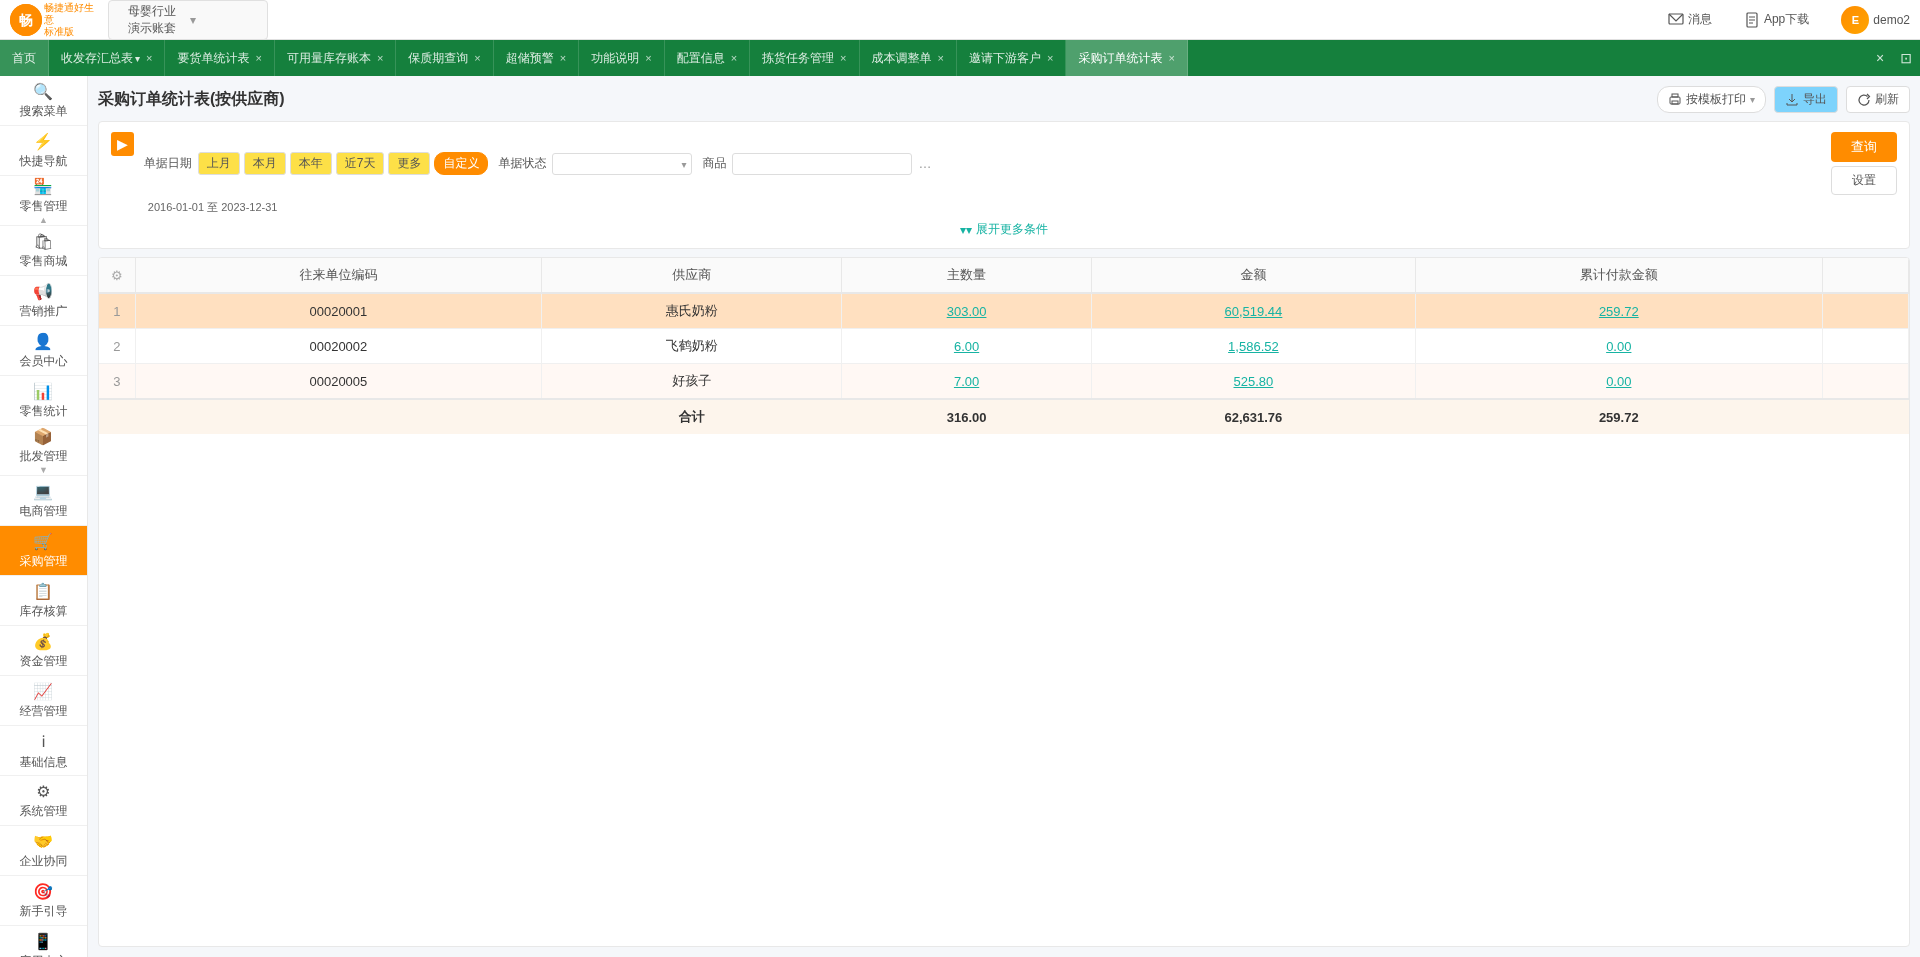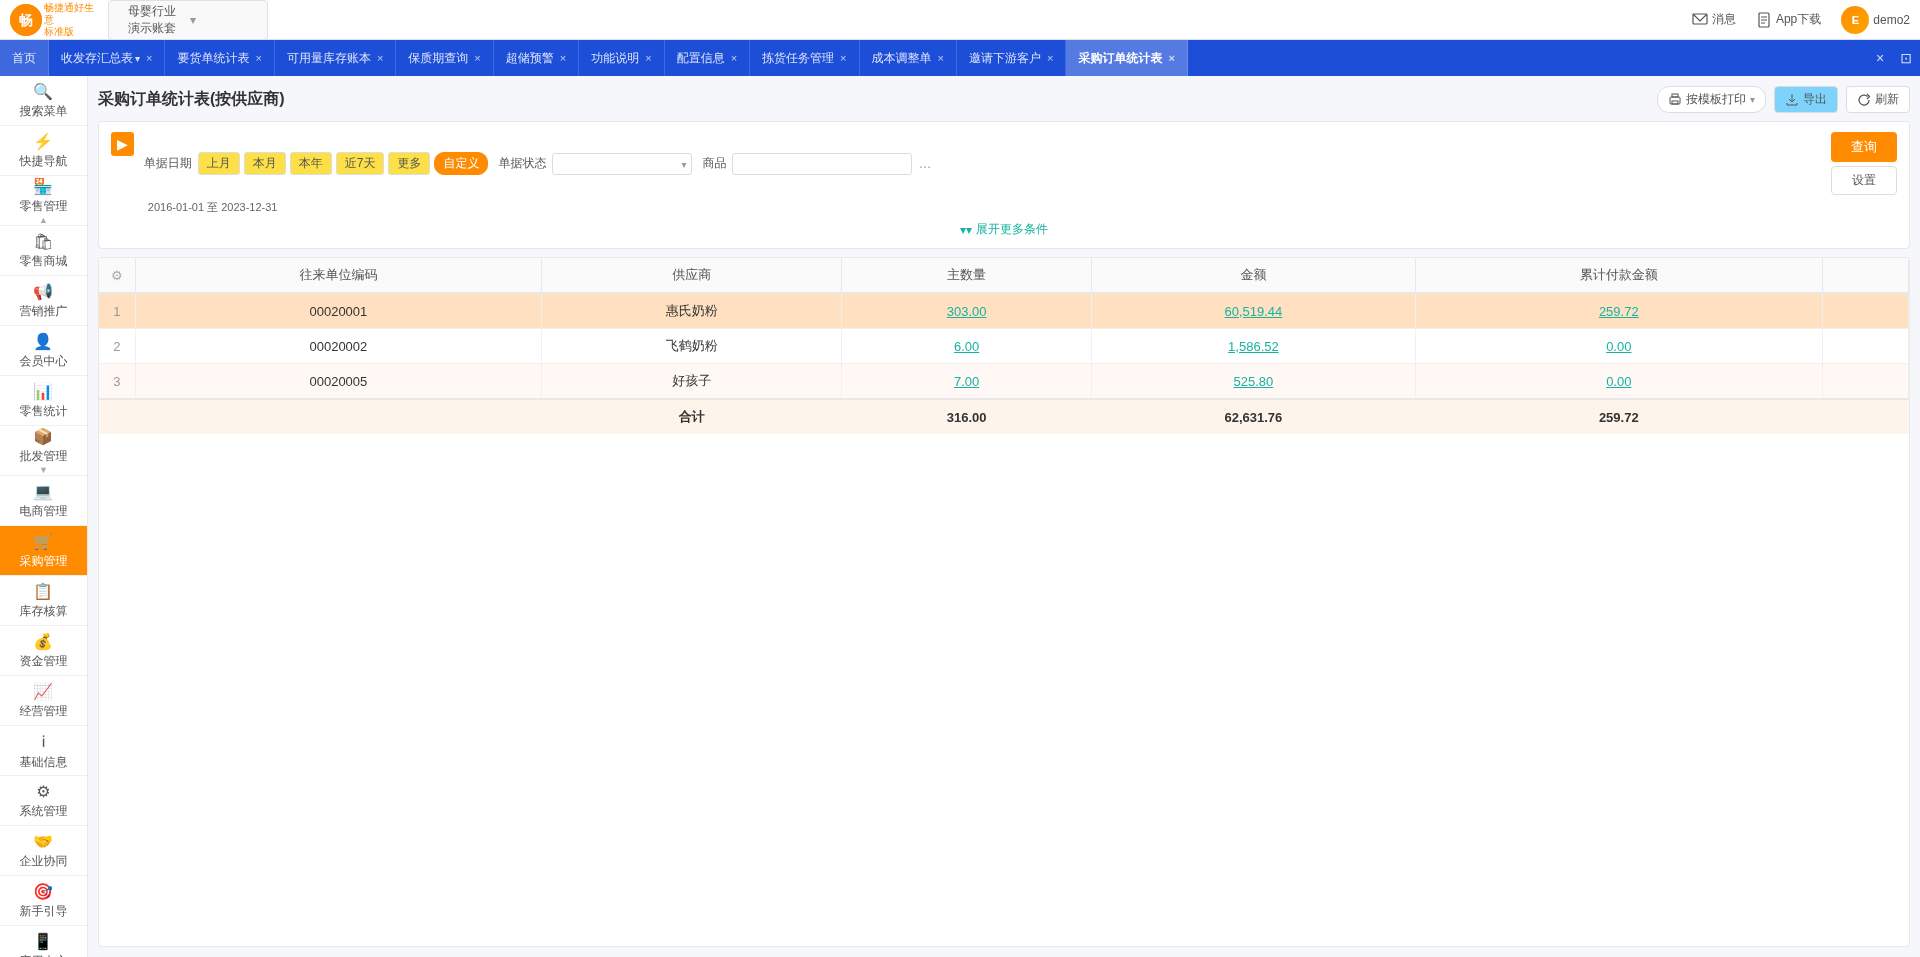--- a/index.html
+++ b/index.html
@@ -5,29 +5,29 @@
     * { box-sizing: border-box; margin: 0; padding: 0; }
     body { font-family: 'Microsoft YaHei', Arial, sans-serif; font-size: 13px; background: #f5f5f5; color: #333; display: flex; flex-direction: column; height: 957px; overflow: hidden; }
 
     
     .top-bar { display: flex; align-items: center; background: #fff; height: 40px; padding: 0 10px; border-bottom: 1px solid #e0e0e0; flex-shrink: 0; }
     .logo-area { display: flex; align-items: center; width: 88px; flex-shrink: 0; }
     .logo-icon { width: 32px; height: 32px; background: #ff8c00; border-radius: 50%; display: flex; align-items: center; justify-content: center; color: white; font-size: 12px; font-weight: bold; }
     .workspace-selector { display: flex; align-items: center; background: #f9f9f9; border: 1px solid #e0e0e0; border-radius: 4px; padding: 2px 19px; margin-left: 10px; cursor: pointer; font-size: 12px; color: #555; min-width: 160px; }
     .workspace-selector span { flex: 1; }
     .workspace-selector .arrow { color: #999; margin-left: 4px; }
-    .top-right { margin-left: auto; display: flex; align-items: center; gap: 20px; }
+    .top-right { margin-left: auto; display: flex; align-items: center; gap: 32px; }
     .top-right-item { display: flex; align-items: center; gap: 4px; cursor: pointer; color: #555; font-size: 12px; }
     .avatar { width: 28px; height: 28px; border-radius: 50%; background: linear-gradient(135deg, #ff8c00, #ffa500); display: flex; align-items: center; justify-content: center; color: white; font-size: 11px; font-weight: bold; }
 
     
-    .nav-tabs { display: flex; align-items: center; background: #1d4ed8; height: 36px; flex-shrink: 0; overflow: hidden; }
+    .nav-tabs { display: flex; align-items: center; background: #15803d; height: 36px; flex-shrink: 0; overflow: hidden; }
     .nav-tab { display: flex; align-items: center; padding: 0 12px; height: 36px; color: rgba(255,255,255,0.85); font-size: 12px; cursor: pointer; white-space: nowrap; border-right: 1px solid rgba(255,255,255,0.15); flex-shrink: 0; }
     .nav-tab.home { background: rgba(255,255,255,0.15); }
-    .nav-tab.active { background: rgba(255,255,255,0.25); color: white; font-weight: bold; }
+    .nav-tab.active { background: rgba(255,255,255,0.25); color: white; font-weight: normal; }
     .nav-tab .close-x { margin-left: 6px; font-size: 11px; color: rgba(255,255,255,0.7); }
     .nav-tab .arrow { font-size: 10px; margin-left: 2px; }
     .nav-tab-controls { margin-left: auto; display: flex; align-items: center; }
     .nav-tab-btn { color: rgba(255,255,255,0.8); padding: 0 8px; cursor: pointer; font-size: 14px; height: 36px; display: flex; align-items: center; }
 
     
     .main-layout { display: flex; flex: 1; overflow: hidden; }
 
     
     .sidebar { width: 88px; background: #fff; border-right: 1px solid #e8e8e8; display: flex; flex-direction: column; flex-shrink: 0; overflow-y: auto; }

